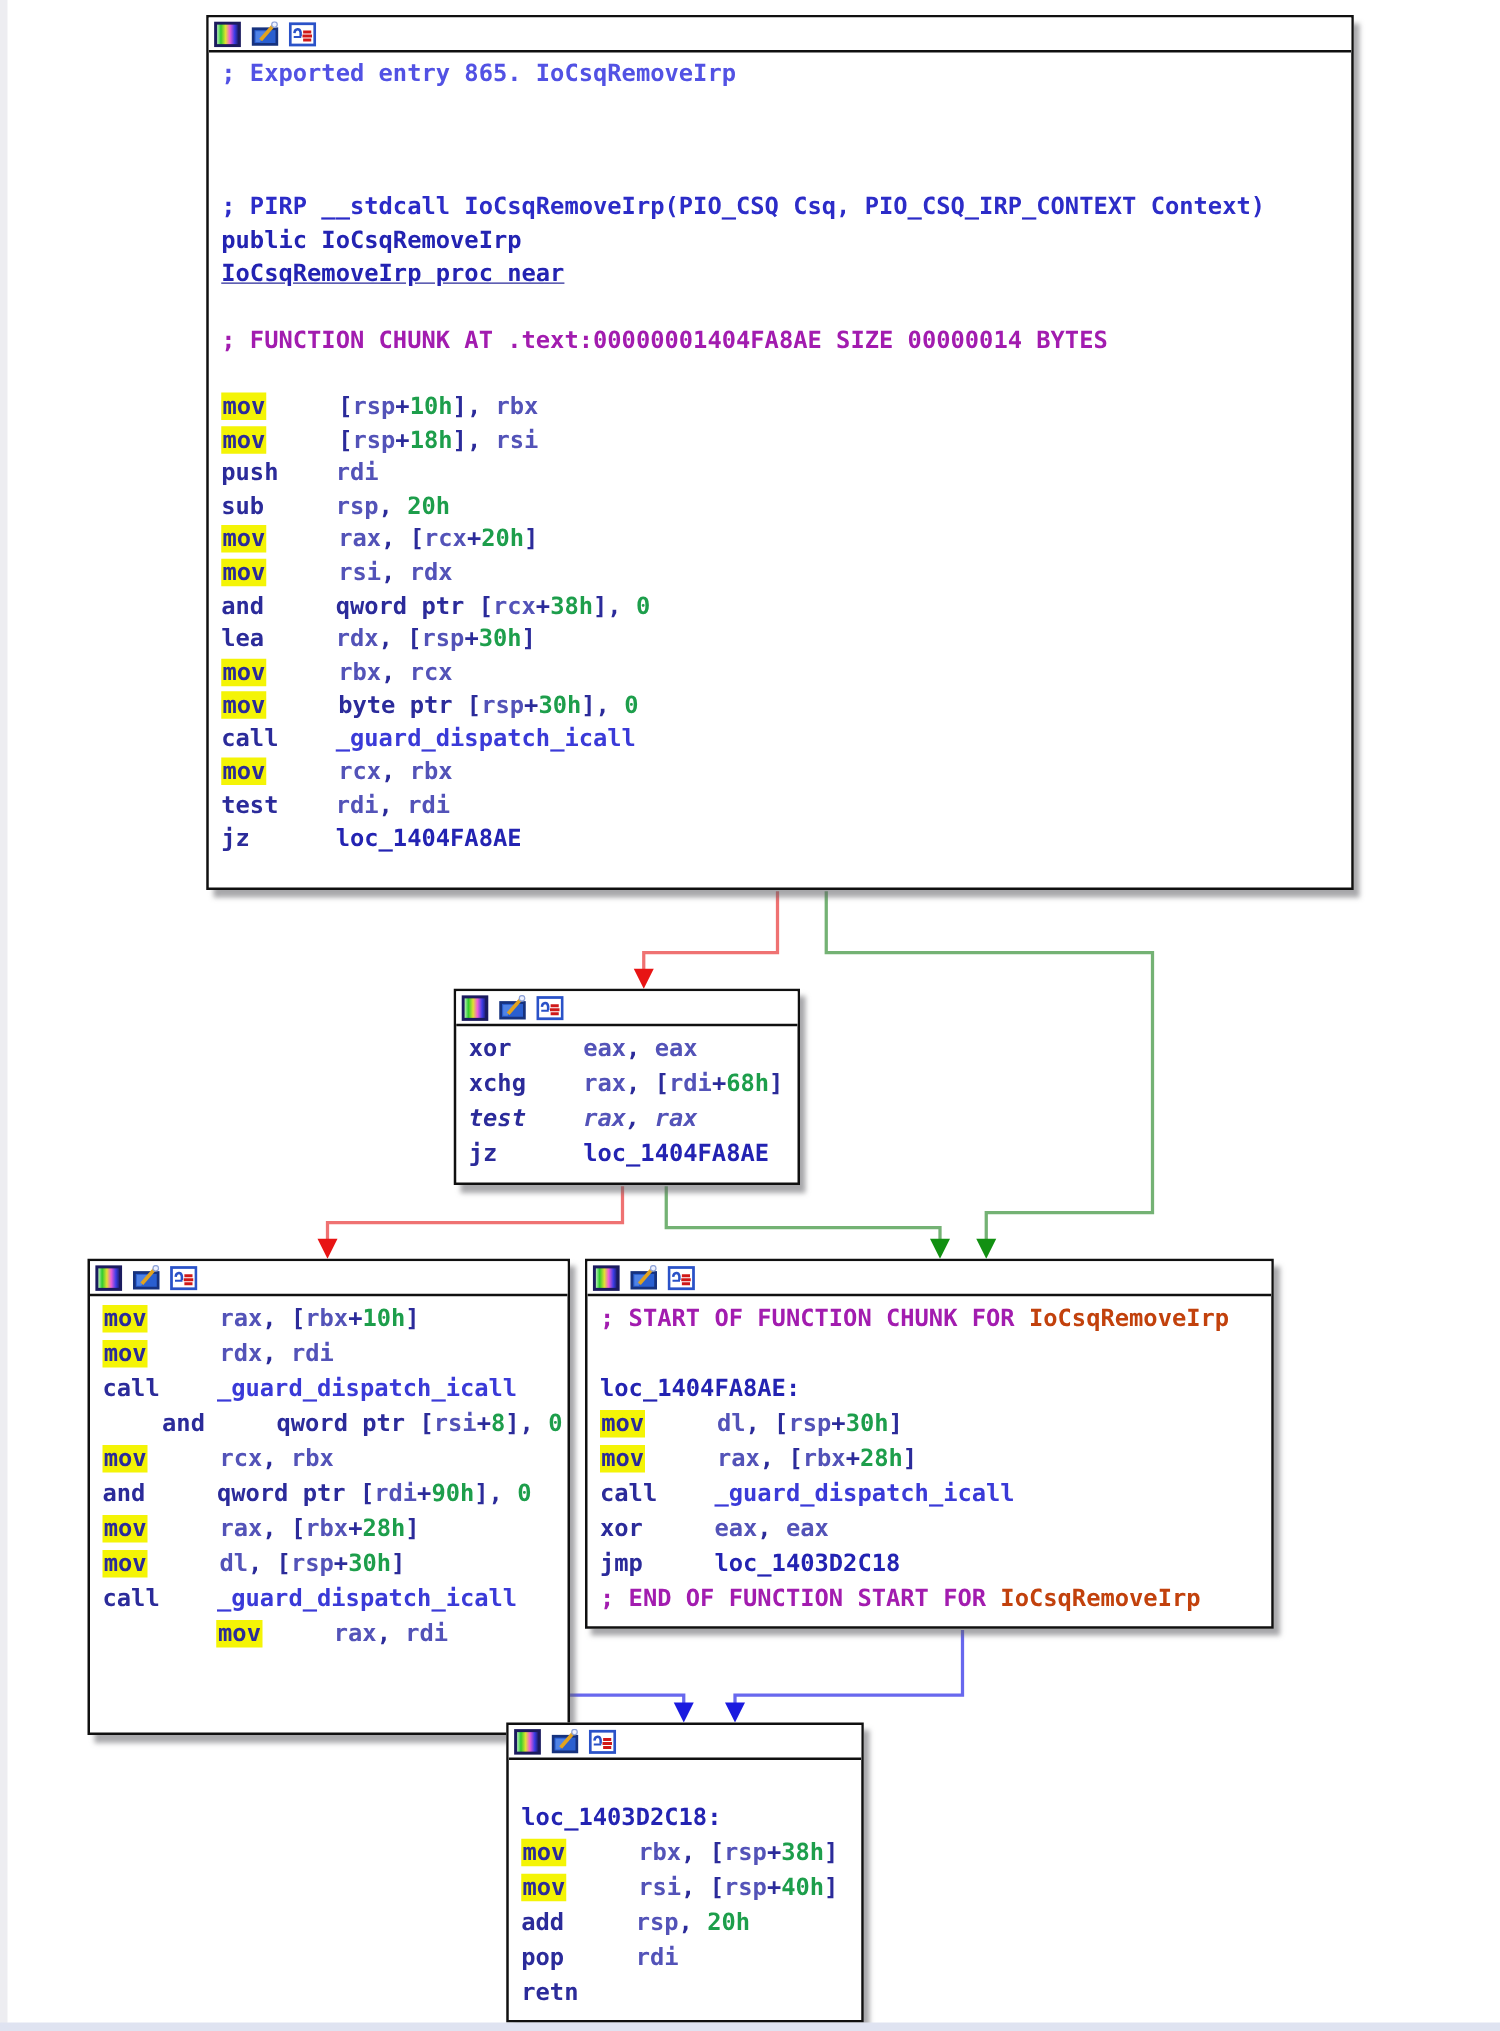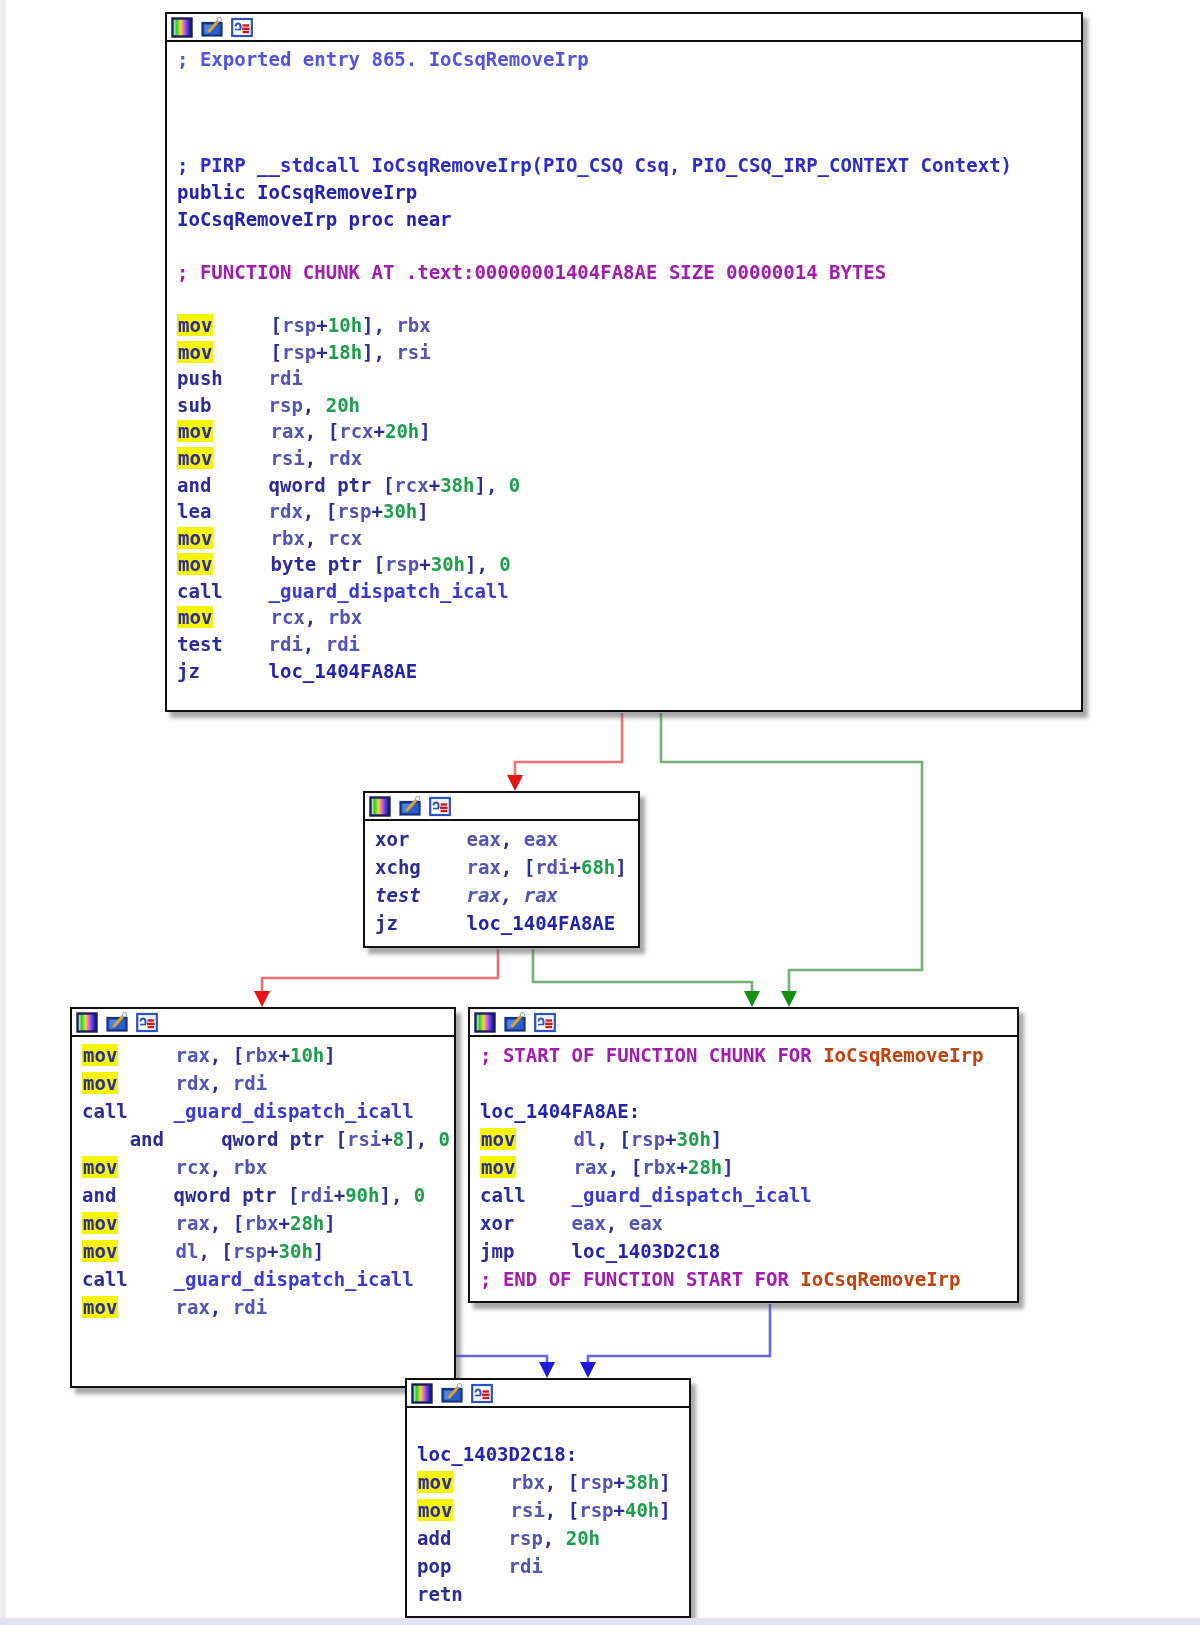--- a/index.html
+++ b/index.html
@@ -94,21 +94,21 @@
             </svg>
           </span>
         </div>
         <div class="node-body">
           <div class="cl" style="line-height: 26.6px; min-height: 26.6px;"><span class="tk-cb">; Exported entry 865. IoCsqRemoveIrp</span></div>
           <div class="cl" style="line-height: 26.6px; min-height: 26.6px;"></div>
           <div class="cl" style="line-height: 26.6px; min-height: 26.6px;"></div>
           <div class="cl" style="line-height: 26.6px; min-height: 26.6px;"></div>
           <div class="cl" style="line-height: 26.6px; min-height: 26.6px;"><span class="tk-cp">; PIRP __stdcall IoCsqRemoveIrp(PIO_CSQ Csq, PIO_CSQ_IRP_CONTEXT Context)</span></div>
           <div class="cl" style="line-height: 26.6px; min-height: 26.6px;"><span class="tk-nb">public IoCsqRemoveIrp</span></div>
-          <div class="cl" style="line-height: 26.6px; min-height: 26.6px;"><span class="tk-nb">IoCsqRemoveIrp proc near</span></div>
+          <div class="cl" style="line-height: 26.6px; min-height: 26.6px; text-decoration: underline;"><span class="tk-nb">IoCsqRemoveIrp proc near</span></div>
           <div class="cl" style="line-height: 26.6px; min-height: 26.6px;"></div>
           <div class="cl" style="line-height: 26.6px; min-height: 26.6px;"><span class="tk-c">; FUNCTION CHUNK AT .text:00000001404FA8AE SIZE 00000014 BYTES</span></div>
           <div class="cl" style="line-height: 26.6px; min-height: 26.6px;"></div>
           <div class="cl" style="line-height: 26.6px; min-height: 26.6px;"><span class="tk-h">mov</span><span class="tk-n">     [</span><span class="tk-r">rsp</span><span class="tk-n">+</span><span class="tk-g">10h</span><span class="tk-n">], </span><span class="tk-r">rbx</span></div>
           <div class="cl" style="line-height: 26.6px; min-height: 26.6px;"><span class="tk-h">mov</span><span class="tk-n">     [</span><span class="tk-r">rsp</span><span class="tk-n">+</span><span class="tk-g">18h</span><span class="tk-n">], </span><span class="tk-r">rsi</span></div>
           <div class="cl" style="line-height: 26.6px; min-height: 26.6px;"><span class="tk-n">push    </span><span class="tk-r">rdi</span></div>
           <div class="cl" style="line-height: 26.6px; min-height: 26.6px;"><span class="tk-n">sub     </span><span class="tk-r">rsp</span><span class="tk-n">, </span><span class="tk-g">20h</span></div>
           <div class="cl" style="line-height: 26.6px; min-height: 26.6px;"><span class="tk-h">mov</span><span class="tk-n">     </span><span class="tk-r">rax</span><span class="tk-n">, [</span><span class="tk-r">rcx</span><span class="tk-n">+</span><span class="tk-g">20h</span><span class="tk-n">]</span></div>
           <div class="cl" style="line-height: 26.6px; min-height: 26.6px;"><span class="tk-h">mov</span><span class="tk-n">     </span><span class="tk-r">rsi</span><span class="tk-n">, </span><span class="tk-r">rdx</span></div>
           <div class="cl" style="line-height: 26.6px; min-height: 26.6px;"><span class="tk-n">and     qword ptr [</span><span class="tk-r">rcx</span><span class="tk-n">+</span><span class="tk-g">38h</span><span class="tk-n">], </span><span class="tk-g">0</span></div>
@@ -183,21 +183,21 @@
         <div class="node-body">
           <div class="cl" style="line-height: 28px; min-height: 28px;"><span class="tk-h">mov</span><span class="tk-n">     </span><span class="tk-r">rax</span><span class="tk-n">, [</span><span class="tk-r">rbx</span><span class="tk-n">+</span><span class="tk-g">10h</span><span class="tk-n">]</span></div>
           <div class="cl" style="line-height: 28px; min-height: 28px;"><span class="tk-h">mov</span><span class="tk-n">     </span><span class="tk-r">rdx</span><span class="tk-n">, </span><span class="tk-r">rdi</span></div>
           <div class="cl" style="line-height: 28px; min-height: 28px;"><span class="tk-n">call    </span><span class="tk-f">_guard_dispatch_icall</span></div>
           <div class="cl" style="line-height: 28px; min-height: 28px; text-align: right;"><span class="tk-n">and     qword ptr [</span><span class="tk-r">rsi</span><span class="tk-n">+</span><span class="tk-g">8</span><span class="tk-n">], </span><span class="tk-g">0</span></div>
           <div class="cl" style="line-height: 28px; min-height: 28px;"><span class="tk-h">mov</span><span class="tk-n">     </span><span class="tk-r">rcx</span><span class="tk-n">, </span><span class="tk-r">rbx</span></div>
           <div class="cl" style="line-height: 28px; min-height: 28px;"><span class="tk-n">and     qword ptr [</span><span class="tk-r">rdi</span><span class="tk-n">+</span><span class="tk-g">90h</span><span class="tk-n">], </span><span class="tk-g">0</span></div>
           <div class="cl" style="line-height: 28px; min-height: 28px;"><span class="tk-h">mov</span><span class="tk-n">     </span><span class="tk-r">rax</span><span class="tk-n">, [</span><span class="tk-r">rbx</span><span class="tk-n">+</span><span class="tk-g">28h</span><span class="tk-n">]</span></div>
           <div class="cl" style="line-height: 28px; min-height: 28px;"><span class="tk-h">mov</span><span class="tk-n">     </span><span class="tk-r">dl</span><span class="tk-n">, [</span><span class="tk-r">rsp</span><span class="tk-n">+</span><span class="tk-g">30h</span><span class="tk-n">]</span></div>
           <div class="cl" style="line-height: 28px; min-height: 28px;"><span class="tk-n">call    </span><span class="tk-f">_guard_dispatch_icall</span></div>
-          <div class="cl" style="line-height: 28px; min-height: 28px;"><span class="tk-h">mov</span><span class="tk-n">     </span><span class="tk-r">rax</span><span class="tk-n">, </span><span class="tk-r">rdi</span></div>
+          <div class="cl" style="line-height: 28px; min-height: 28px; text-align: center;"><span class="tk-h">mov</span><span class="tk-n">     </span><span class="tk-r">rax</span><span class="tk-n">, </span><span class="tk-r">rdi</span></div>
         </div>
       </div>
       <div class="node" style="left: 468px; top: 1007px; width: 551px; height: 296px;">
         <div class="node-header">
           <span>
             <svg class="node-icon" viewBox="0 0 22 21">
               <rect x="1.5" y="1.5" width="19" height="18" fill="url(#icongrad)" stroke="#1b1b5e" stroke-width="2.4"></rect>
             </svg>
           </span>
           <span>

